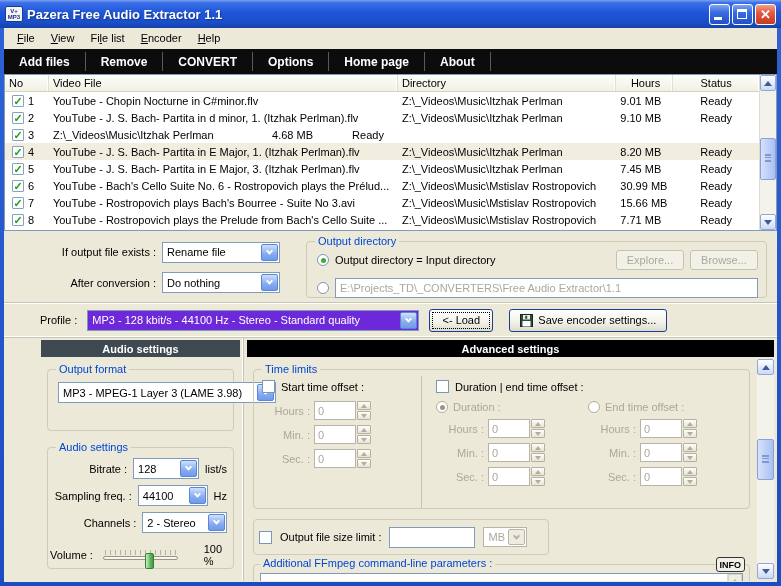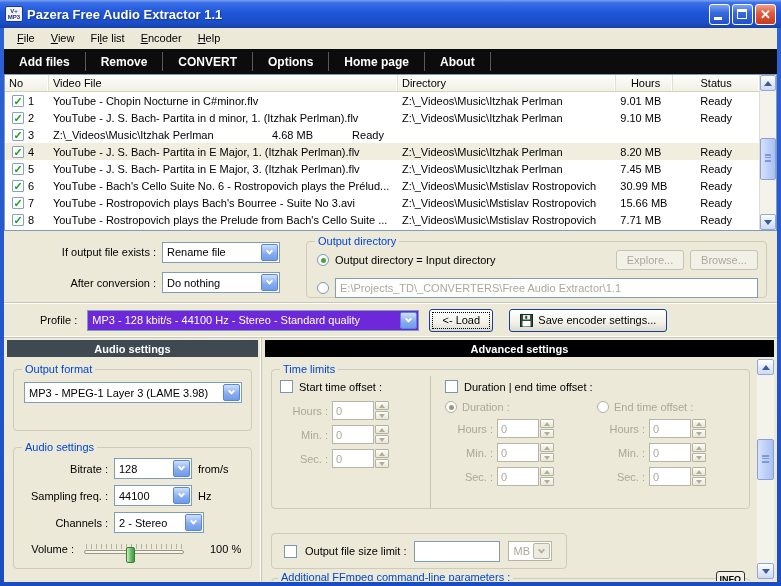--- a/index.html
+++ b/index.html
@@ -115,21 +115,21 @@
 
   
   .profilebar { height:36px; display:flex; align-items:center; padding:0 10px 0 36px; gap:10px;
     border-top:1px solid #c9c5b4; border-bottom:1px solid #c9c5b4;
     box-shadow:inset 0 1px #fff, inset 0 -1px #fff; }
   .profile-combo { width:332px; background:#6d28d9; color:#fff; }
   .profile-combo .val { color:#fff; }
 
   
   .panels { display:flex; height:243px; }
-  .panel-left { width:258px; border-right:1px solid #c9c5b4; box-shadow:inset -1px 0 #fff; padding:2px 3px; }
+  .panel-left { width:206px; border-right:1px solid #c9c5b4; box-shadow:inset -1px 0 #fff; padding:2px 3px;margin-left:34px; }
   .panel-right { flex:1; position:relative; padding:2px 3px; overflow:hidden; }
   .panel-header { height:17px; color:#fff; font-weight:bold; display:flex; align-items:center;
     justify-content:center; }
   .hdr-audio { background:#3e4952; }
   .hdr-adv { background:#000; }
 
   .of-group { margin:12px 6px 0 6px; height:62px; padding:12px 10px 0 10px; }
   .as-group { margin:16px 6px 0 6px; height:122px; padding:10px 6px 0 0; }
   .as-row { display:flex; align-items:center; margin-bottom:6px; }
   .as-row .lbl { width:100px; text-align:right; padding-right:6px; }
@@ -159,22 +159,22 @@
   .spin-btn { flex:1; border:1px solid #b5b1a0; border-radius:1px; background:linear-gradient(180deg,#fdfdfa,#e8e6d8);
     display:flex; align-items:center; justify-content:center; }
   .s-up { width:0; height:0; border-left:3px solid transparent; border-right:3px solid transparent;
     border-bottom:4px solid #b3ae9c; }
   .s-dn { width:0; height:0; border-left:3px solid transparent; border-right:3px solid transparent;
     border-top:4px solid #b3ae9c; }
   .dual { display:flex; }
   .dual .col { width:152px; }
   .radio-row { display:flex; align-items:center; gap:5px; color:#aca899; margin-bottom:6px; }
 
-  .sl-group { width:296px; height:36px; margin-top:24px; display:flex; align-items:center;
-    gap:8px; padding:0 12px; }
+  .sl-group { width:296px; height:36px; margin-top:10px; display:flex; align-items:center;
+    gap:8px; padding:0 5px; }
   .sl-input { width:86px; height:21px; border:1px solid #7f9db9; background:#fff; }
   .mb-combo { width:44px; height:20px; }
 
   .ff-group { margin-top:9px; height:60px; padding:8px 6px 0 6px; position:relative; }
   .ff-label { position:absolute; top:-8px; left:6px; background:#ece9d8; padding:0 3px; color:#0046d5; }
   .info-btn { position:absolute; top:-8px; right:4px; height:15px; padding:0 3px; border:1px solid #333;
     border-radius:3px; background:#f2f1e8; font-size:9px; font-weight:bold; display:flex; align-items:center; }
   .ff-area { height:44px; border:1px solid #7f9db9; background:#fff; display:flex; }
   .ff-text { flex:1; border:none; outline:none; resize:none; font-family:"Liberation Sans",sans-serif; }
   .mini-sb { width:15px; border-left:1px solid #e0ddd0; background:#f3f3ec; display:flex;
@@ -414,21 +414,21 @@
         <div class="groupbox as-group">
           <span class="grouplabel">Audio settings</span>
           <div class="as-row">
             <span class="lbl">Bitrate :</span>
             <div class="combo w80">
               <span class="val">128</span>
               <span class="combo-arrow">
                   <span class="chev"></span>
                 </span>
             </div>
-            <span class="unit">from/s</span>
+            <span class="unit">list/s</span>
           </div>
           <div class="as-row">
             <span class="lbl">Sampling freq. :</span>
             <div class="combo w80">
               <span class="val">44100</span>
               <span class="combo-arrow">
                   <span class="chev"></span>
                 </span>
             </div>
             <span class="unit">Hz</span>

